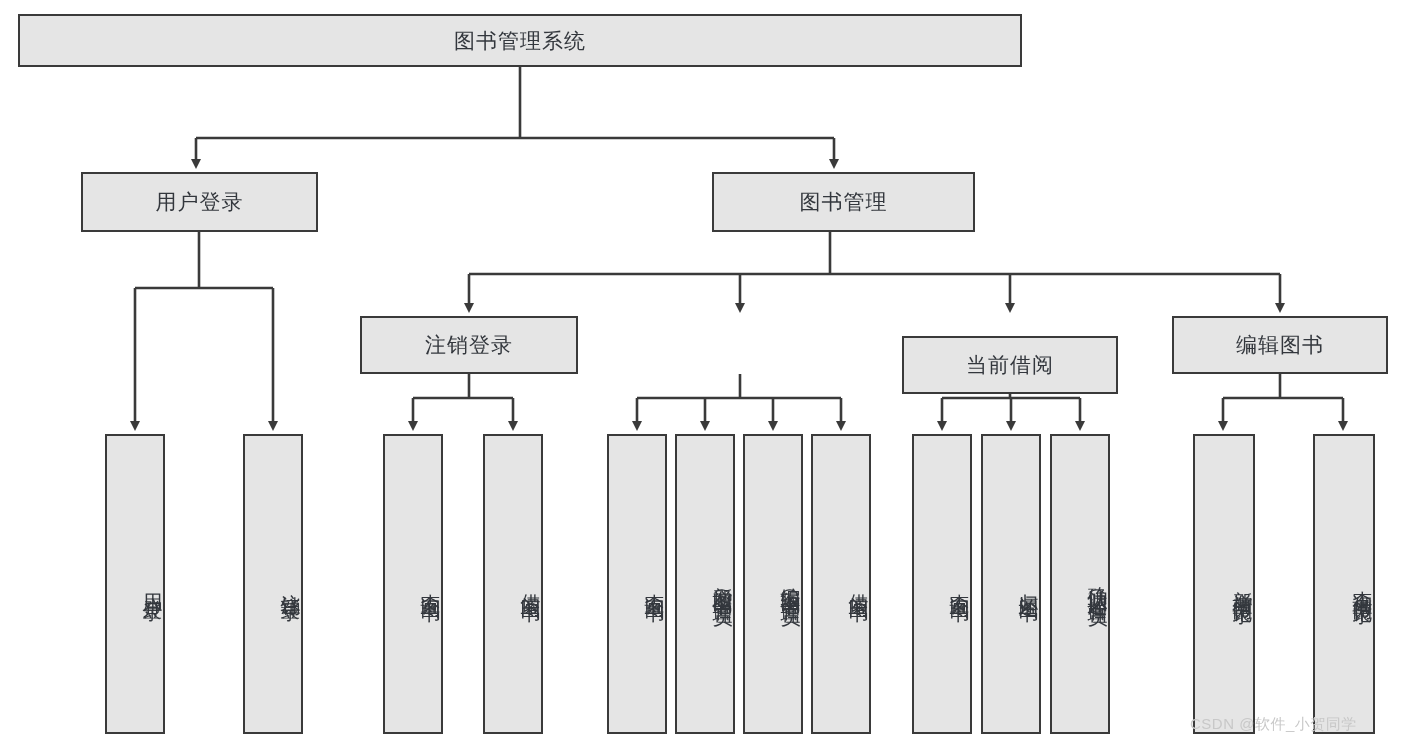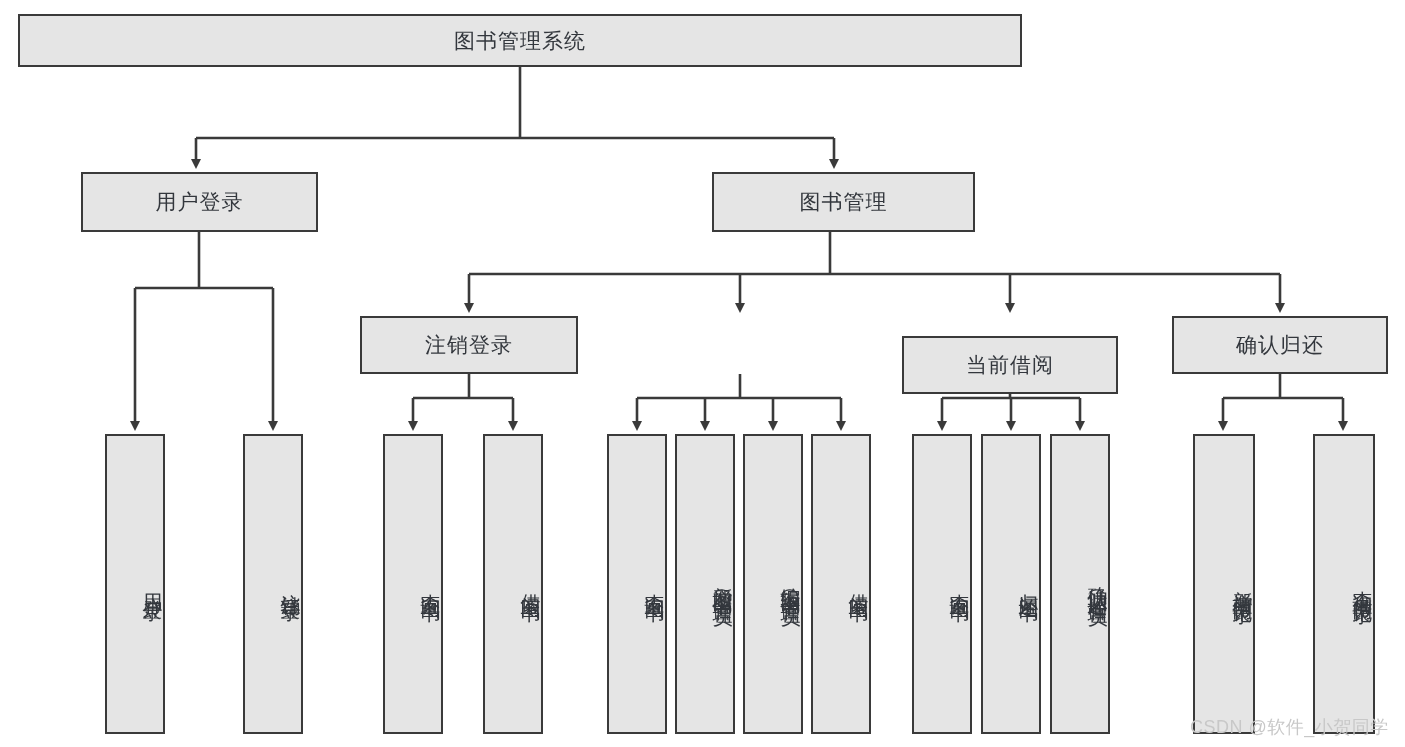--- a/index.html
+++ b/index.html
@@ -36,21 +36,21 @@
     justify-content:center;
   }
   .node.v .txt{
     writing-mode:vertical-rl;
     text-orientation:upright;
     white-space:nowrap;
   }
   .watermark{
     position:absolute;
     color:#c8c8c8;
-    font-size:18px;
+    font-size:15px;
     letter-spacing:0.5px;
     white-space:nowrap;
     pointer-events:none;
   }
   svg.lines{position:absolute;left:0;top:0;width:1405px;height:747px;}
 </style>
 </head>
 <body>
 
 <div id="diagram">
@@ -116,21 +116,21 @@
     <span class="txt">图书管理</span>
   </div>
 
   <div class="node h" style="left:360px;top:316px;width:218px;height:58px;">
     <span class="txt">注销登录</span>
   </div>
   <div class="node h" style="left:902px;top:316px;width:216px;height:58px;margin-top:20px;">
     <span class="txt">当前借阅</span>
   </div>
   <div class="node h" style="left:1172px;top:316px;width:216px;height:58px;">
-    <span class="txt">确认归还</span>
+    <span class="txt">编辑图书</span>
   </div>
 
   <div class="node v" style="left:105px;top:434px;width:60px;height:300px;">
     <span class="txt">用户登录</span>
   </div>
   <div class="node v" style="left:243px;top:434px;width:60px;height:300px;">
     <span class="txt">注销登录</span>
   </div>
 
   <div class="node v" style="left:383px;top:434px;width:60px;height:300px;">

